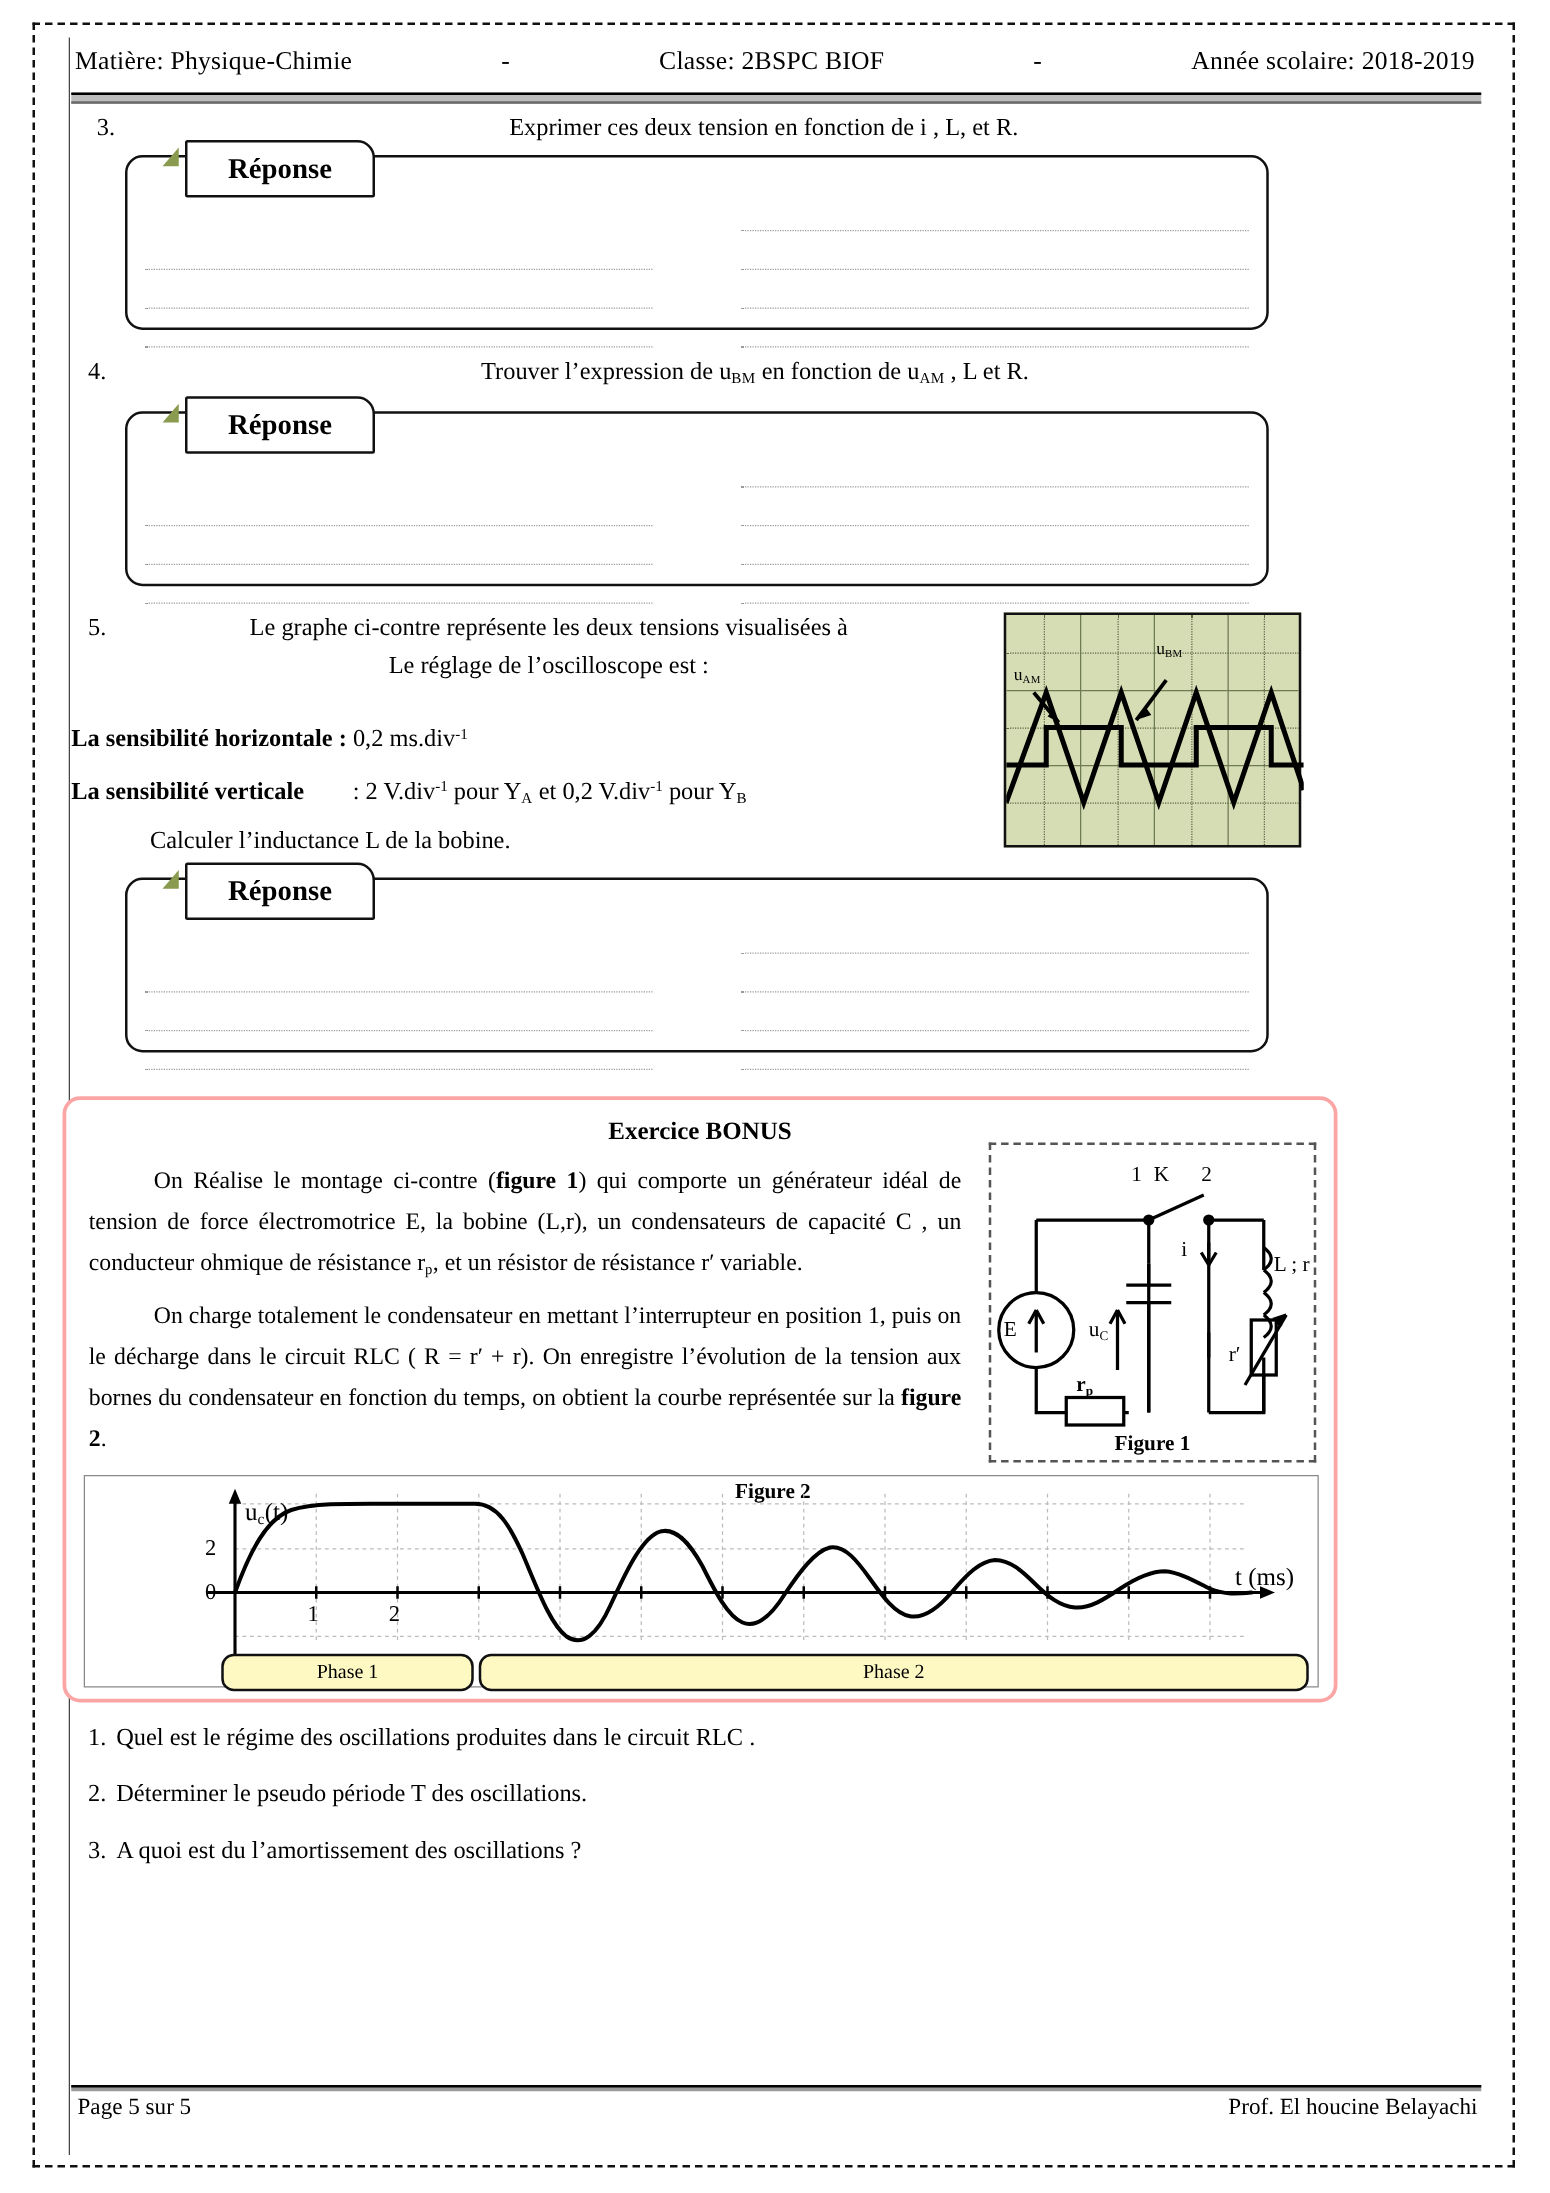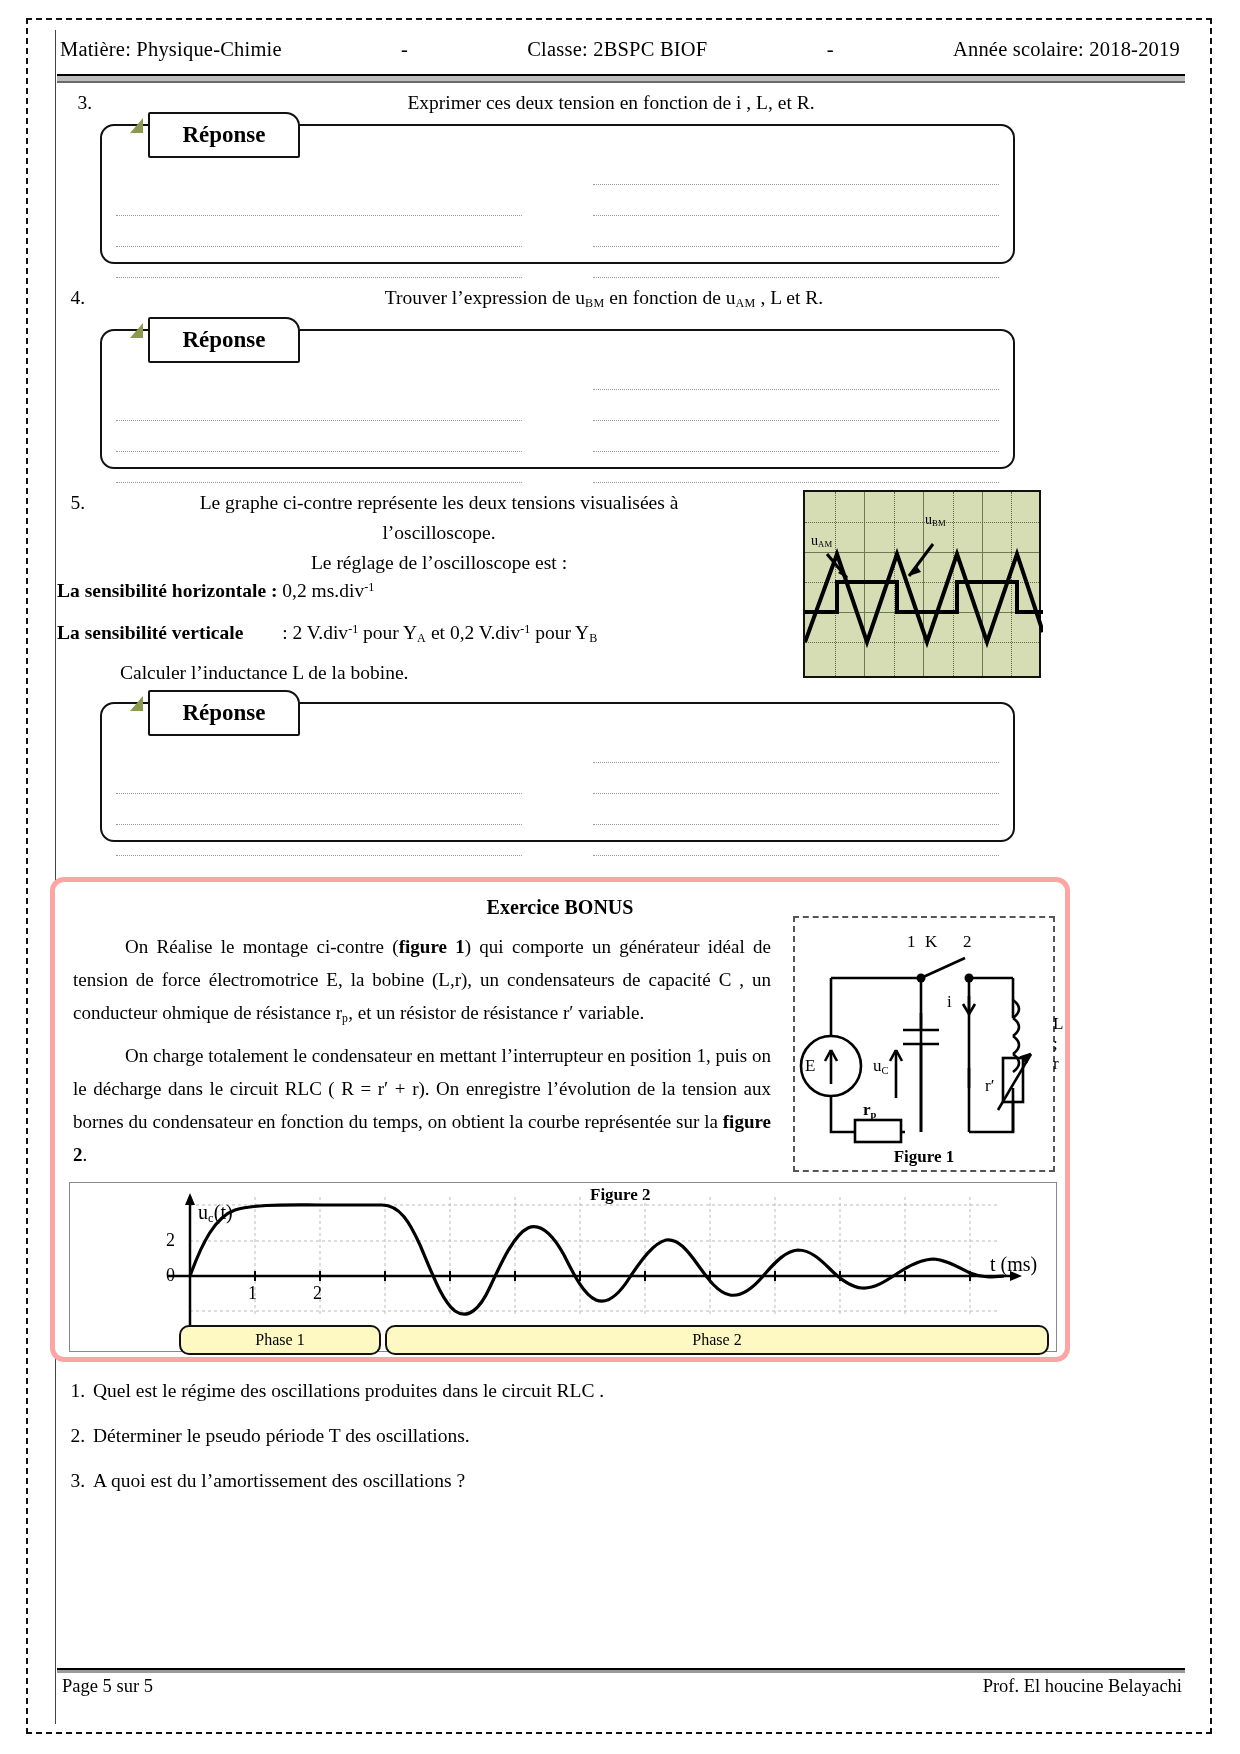--- a/index.html
+++ b/index.html
@@ -73,21 +73,21 @@
   .scope .glv{width:1px;height:100%;top:0;}
   .scope .glh{height:1px;width:100%;left:0;}
   .scope .gl.dot{background:none;}
   .scope .glv.dot{border-left:1px dotted #5d6747;}
   .scope .glh.dot{border-top:1px dotted #5d6747;}
   .scope svg{position:absolute;inset:0;}
   .scope .lbl{position:absolute;font-size:14px;}
   
   .bonus{
     position:absolute; left:50px; top:877px; width:1020px; height:485px;
-    border:5px solid #fca5a5; border-radius:14px; box-sizing:border-box;
+    border:3px solid #fca5a5; border-radius:14px; box-sizing:border-box;
     background:#fff;
   }
   .bonus-title{
     position:absolute; left:0; right:0; top:14px; text-align:center;
     font-size:20px; font-weight:bold;
   }
   .bonus-para{
     position:absolute; left:18px; top:48px; width:710px;
     font-size:19px; line-height:33px; text-align:justify;
   }
@@ -197,21 +197,20 @@
     <div class="lrow">
         <span class="seg"></span>
         <span class="seg"></span>
       </div>
   </div>
 </div>
 
 <div class="q" style="left:55px;top:488px;width:730px;">
   <span class="num">5.</span>
   <span class="txt">Le graphe ci-contre représente les deux tensions visualisées à</span>
-  <span class="txt">l’oscilloscope.</span>
   <span class="txt">Le réglage de l’oscilloscope est :</span>
 </div>
 <div style="position:absolute;left:57px;top:580px;width:740px;font-size:19.5px;">
   <b>La sensibilité horizontale :</b>
   <span>0,2 ms.div</span><sup>-1</sup>
 </div>
 <div style="position:absolute;left:57px;top:622px;width:740px;font-size:19.5px;">
   <b>La sensibilité verticale</b>
   <span style="display:inline-block;width:34px"></span><span>:</span>
   <span>2 V.div</span><sup>-1</sup>
@@ -317,21 +316,21 @@
         <path d="M218 184 L218 214"></path>
         <rect x="60" y="202" width="46" height="22" fill="#fff"></rect>
       </g>
     </svg>
     <span class="t" style="left:112px;top:14px;">1</span>
     <span class="t" style="left:130px;top:14px;font-weight:normal;">K</span>
     <span class="t" style="left:168px;top:14px;">2</span>
     <span class="t" style="left:152px;top:74px;">i</span>
     <span class="t" style="left:10px;top:138px;">E</span>
     <span class="t" style="left:78px;top:138px;"><span>u</span><sub>C</sub></span>
-    <span class="t" style="left:226px;top:96px;margin-left:32px;">L ; r</span>
+    <span class="t" style="left:226px;top:86px;">L ; r</span>
     <span class="t" style="left:190px;top:158px;">r′</span>
     <span class="t" style="left:68px;top:182px;font-weight:bold;"><span>r</span><sub>p</sub></span>
     <div class="cap">Figure 1</div>
   </div>
 
   <div class="fig2">
     <div class="cap">Figure 2</div>
     <svg width="986" height="168" viewBox="0 0 986 168">
       <g stroke="#bbb" stroke-width="1" stroke-dasharray="3,3">
         <line x1="120" y1="22" x2="930" y2="22"></line>

